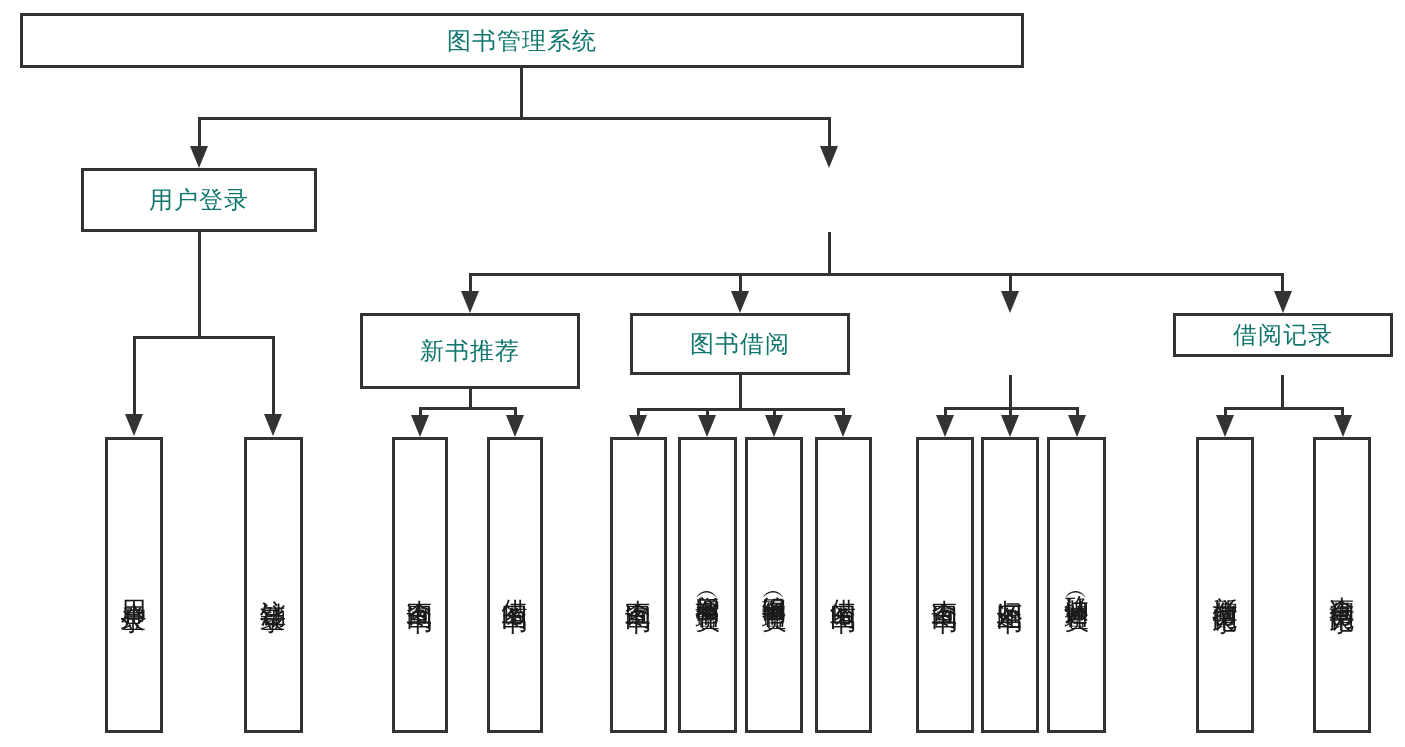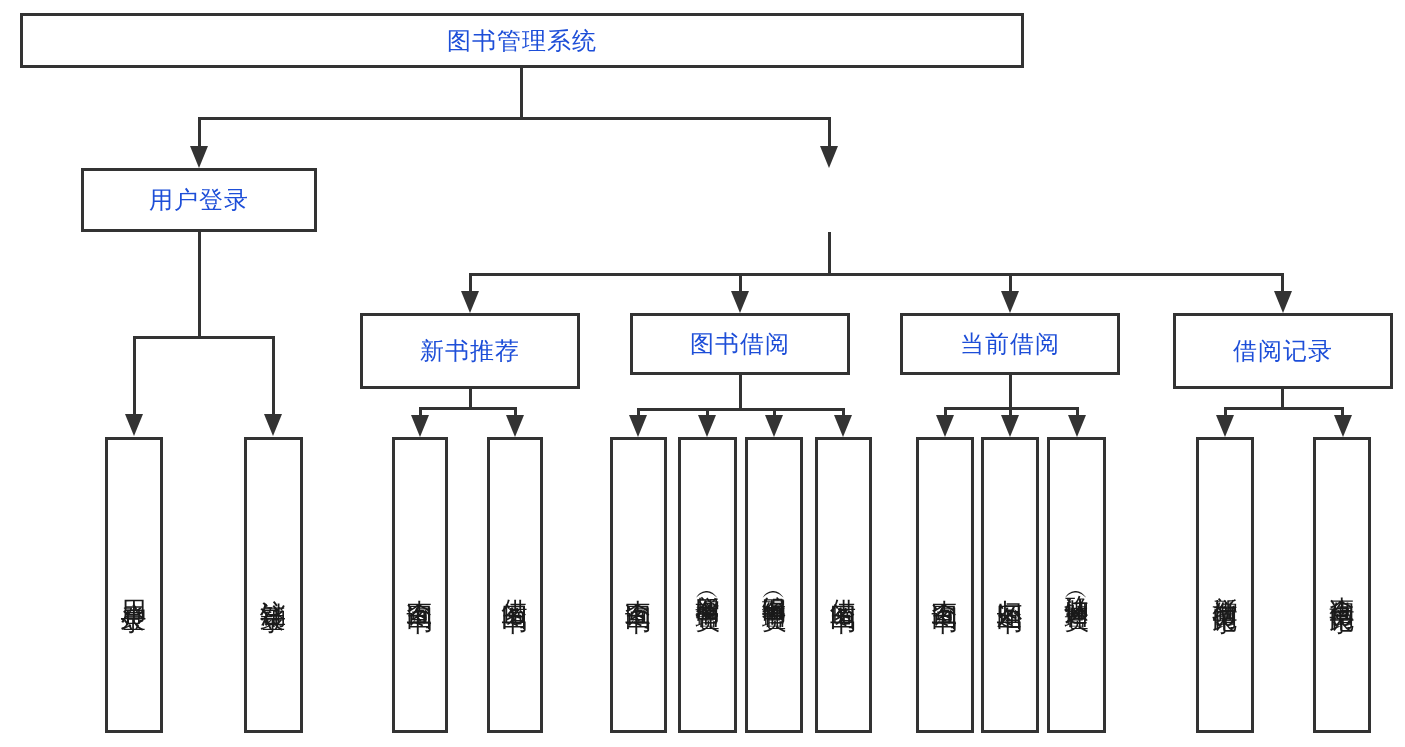--- a/index.html
+++ b/index.html
@@ -4,21 +4,21 @@
 <style>
   html,body{margin:0;padding:0;background:#ffffff;}
   .canvas{
     position:relative;width:1405px;height:747px;background:#ffffff;overflow:hidden;
     font-family:"Liberation Sans","DejaVu Sans",sans-serif;color:#1a1a1a;
   }
   .box{
     position:absolute;box-sizing:border-box;background:#ffffff;border:3px solid #333333;
     display:flex;align-items:center;justify-content:center;text-align:center;
   }
-  .lbl{font-size:24px;color:#1d4ed8;letter-spacing:1px;white-space:nowrap;}
+  .lbl{font-size:24px;color:#0f766e;letter-spacing:1px;white-space:nowrap;}
   .vtext{
     writing-mode:vertical-rl;text-orientation:upright;
     font-size:26px;letter-spacing:3px;line-height:1;color:#1a1a1a;white-space:nowrap;
   }
   .h{position:absolute;height:3px;background:#333333;}
   .v{position:absolute;width:3px;background:#333333;}
   .arrow{
     position:absolute;width:0;height:0;
     border-left:9px solid transparent;border-right:9px solid transparent;
     border-top:22px solid #333333;
@@ -99,24 +99,21 @@
   <div class="box" style="left:81px;top:168px;width:236px;height:64px">
     <span class="lbl">用户登录</span>
   </div>
 
   <div class="box" style="left:360px;top:313px;width:220px;height:76px">
     <span class="lbl">新书推荐</span>
   </div>
   <div class="box" style="left:630px;top:313px;width:220px;height:62px">
     <span class="lbl">图书借阅</span>
   </div>
-  <div class="box" style="left:900px;top:313px;width:220px;height:62px">
-    <span class="lbl">当前借阅</span>
-  </div>
-  <div class="box" style="left:1173px;top:313px;width:220px;height:76px">
+  <div class="box" style="left:1173px;top:313px;width:220px;height:44px">
     <span class="lbl">借阅记录</span>
   </div>
 
   <div class="box" style="left:105px;top:437px;width:58px;height:296px">
     <span class="vtext">用户登录</span>
   </div>
   <div class="box" style="left:244px;top:437px;width:59px;height:296px">
     <span class="vtext">注销登录</span>
   </div>
 

